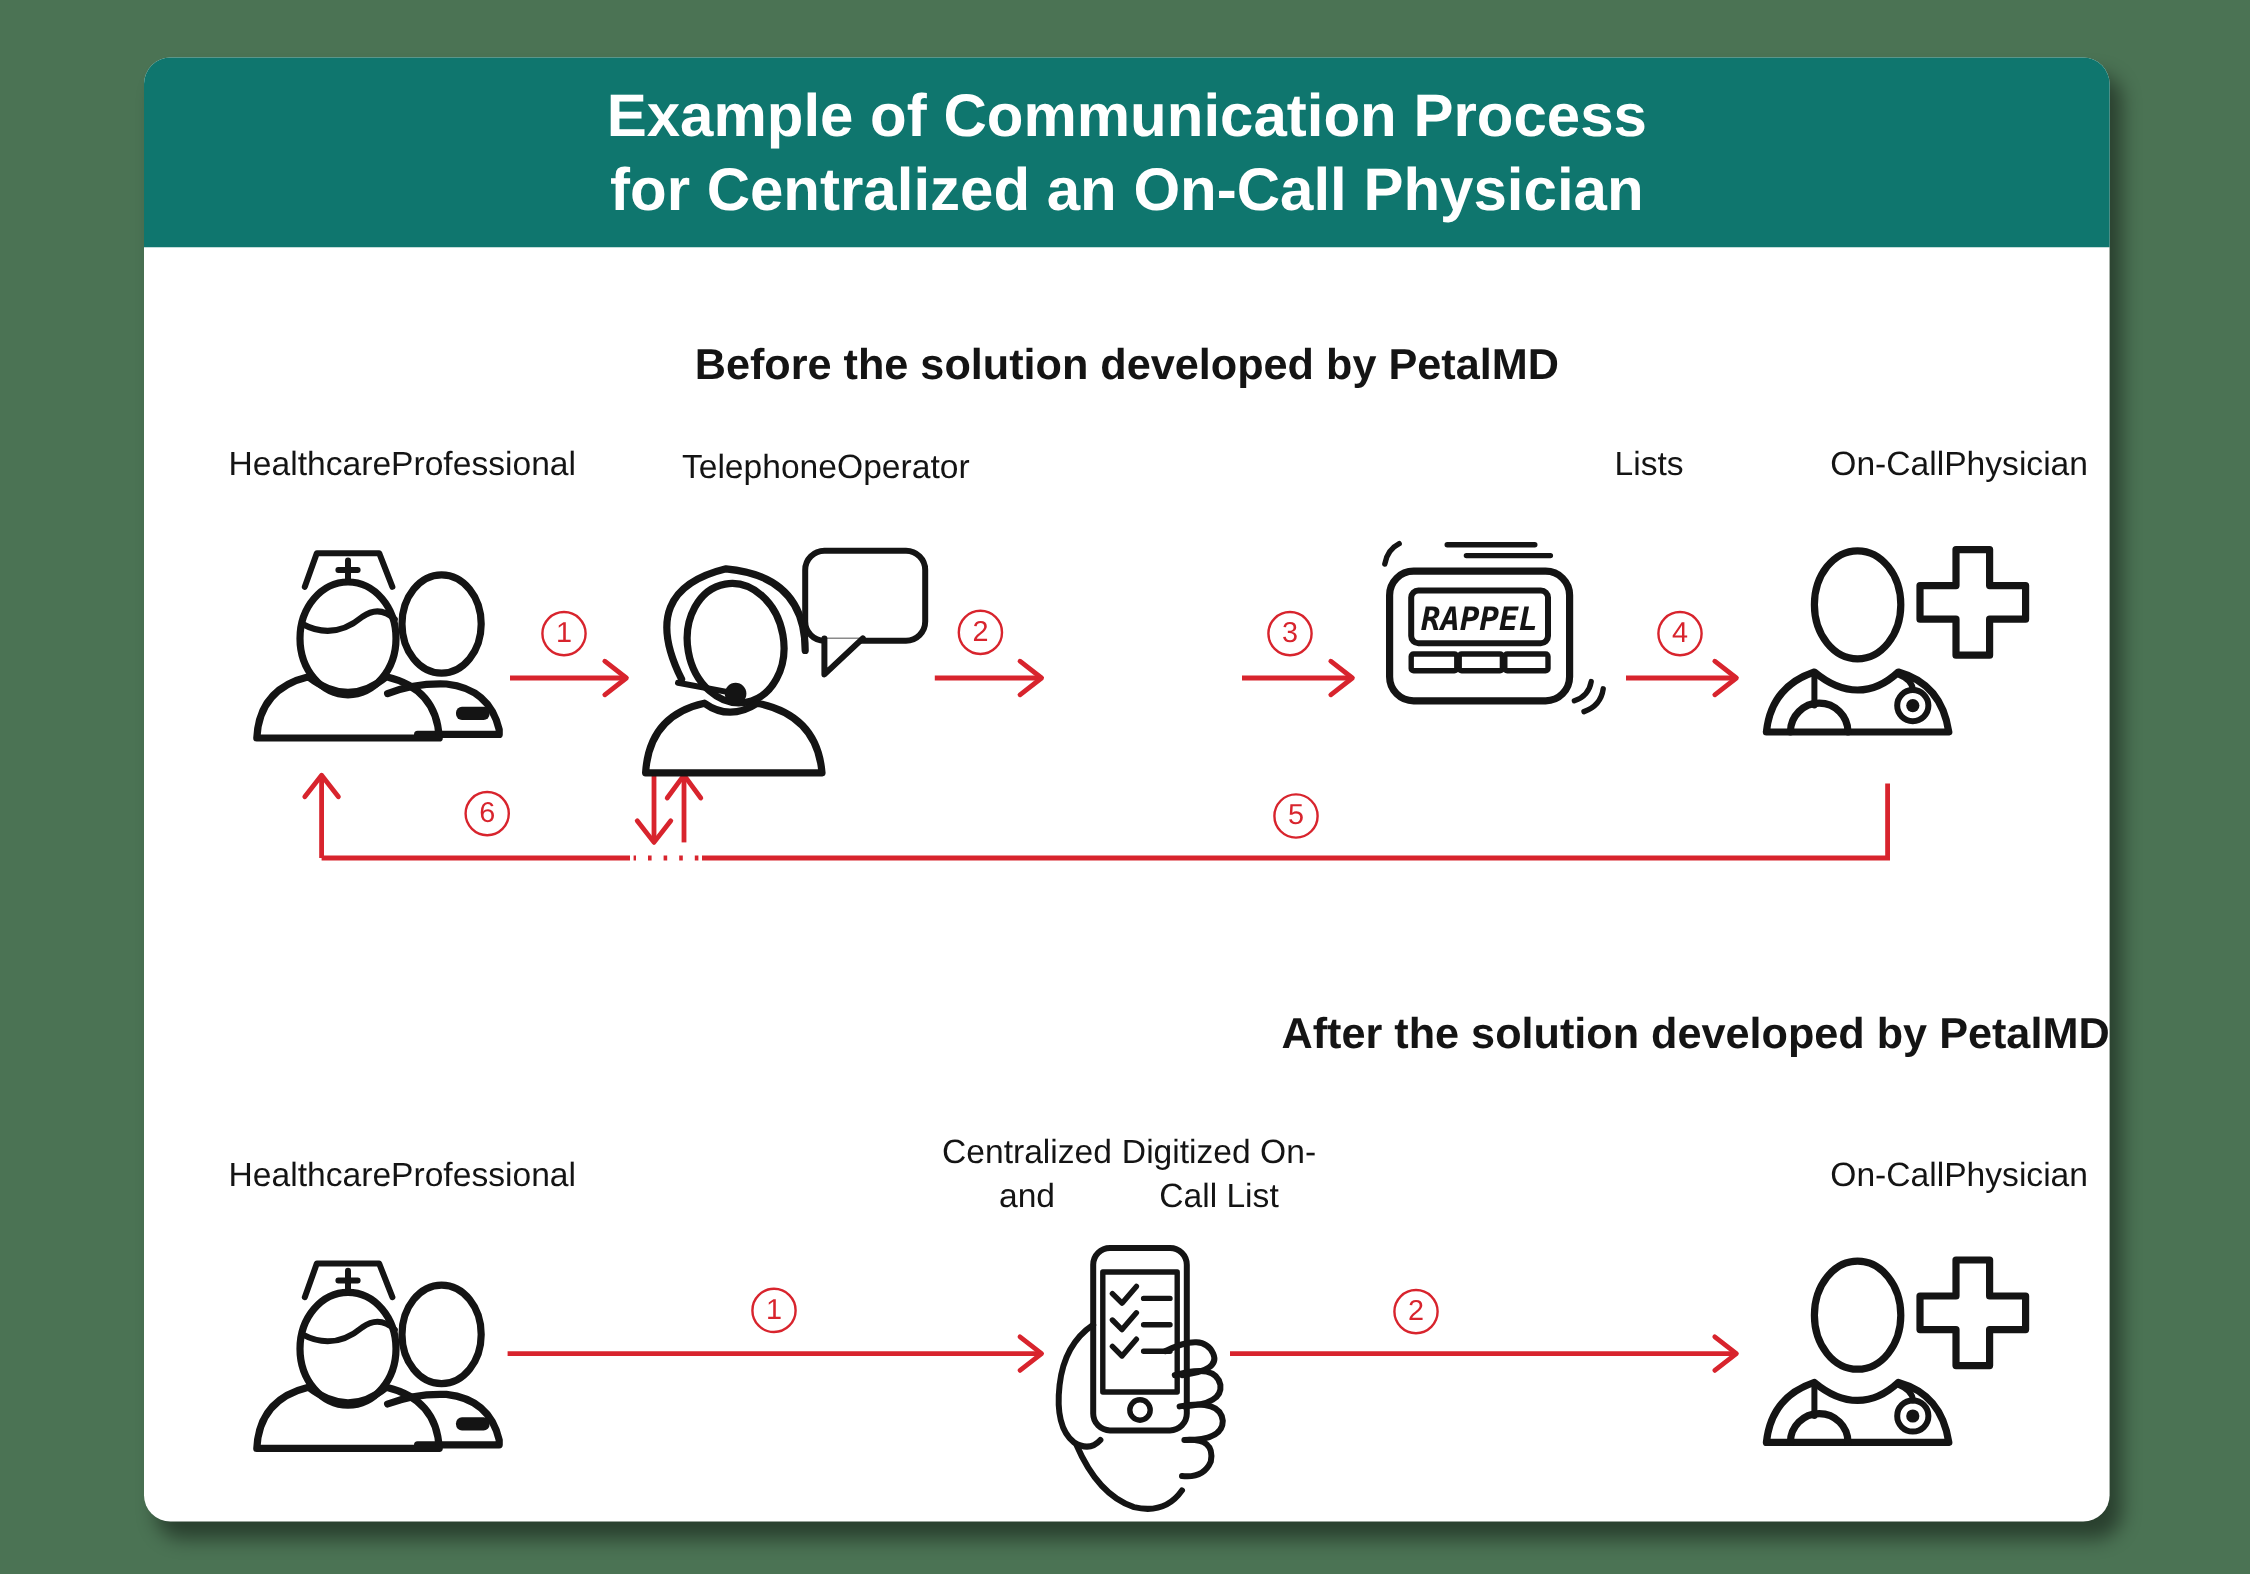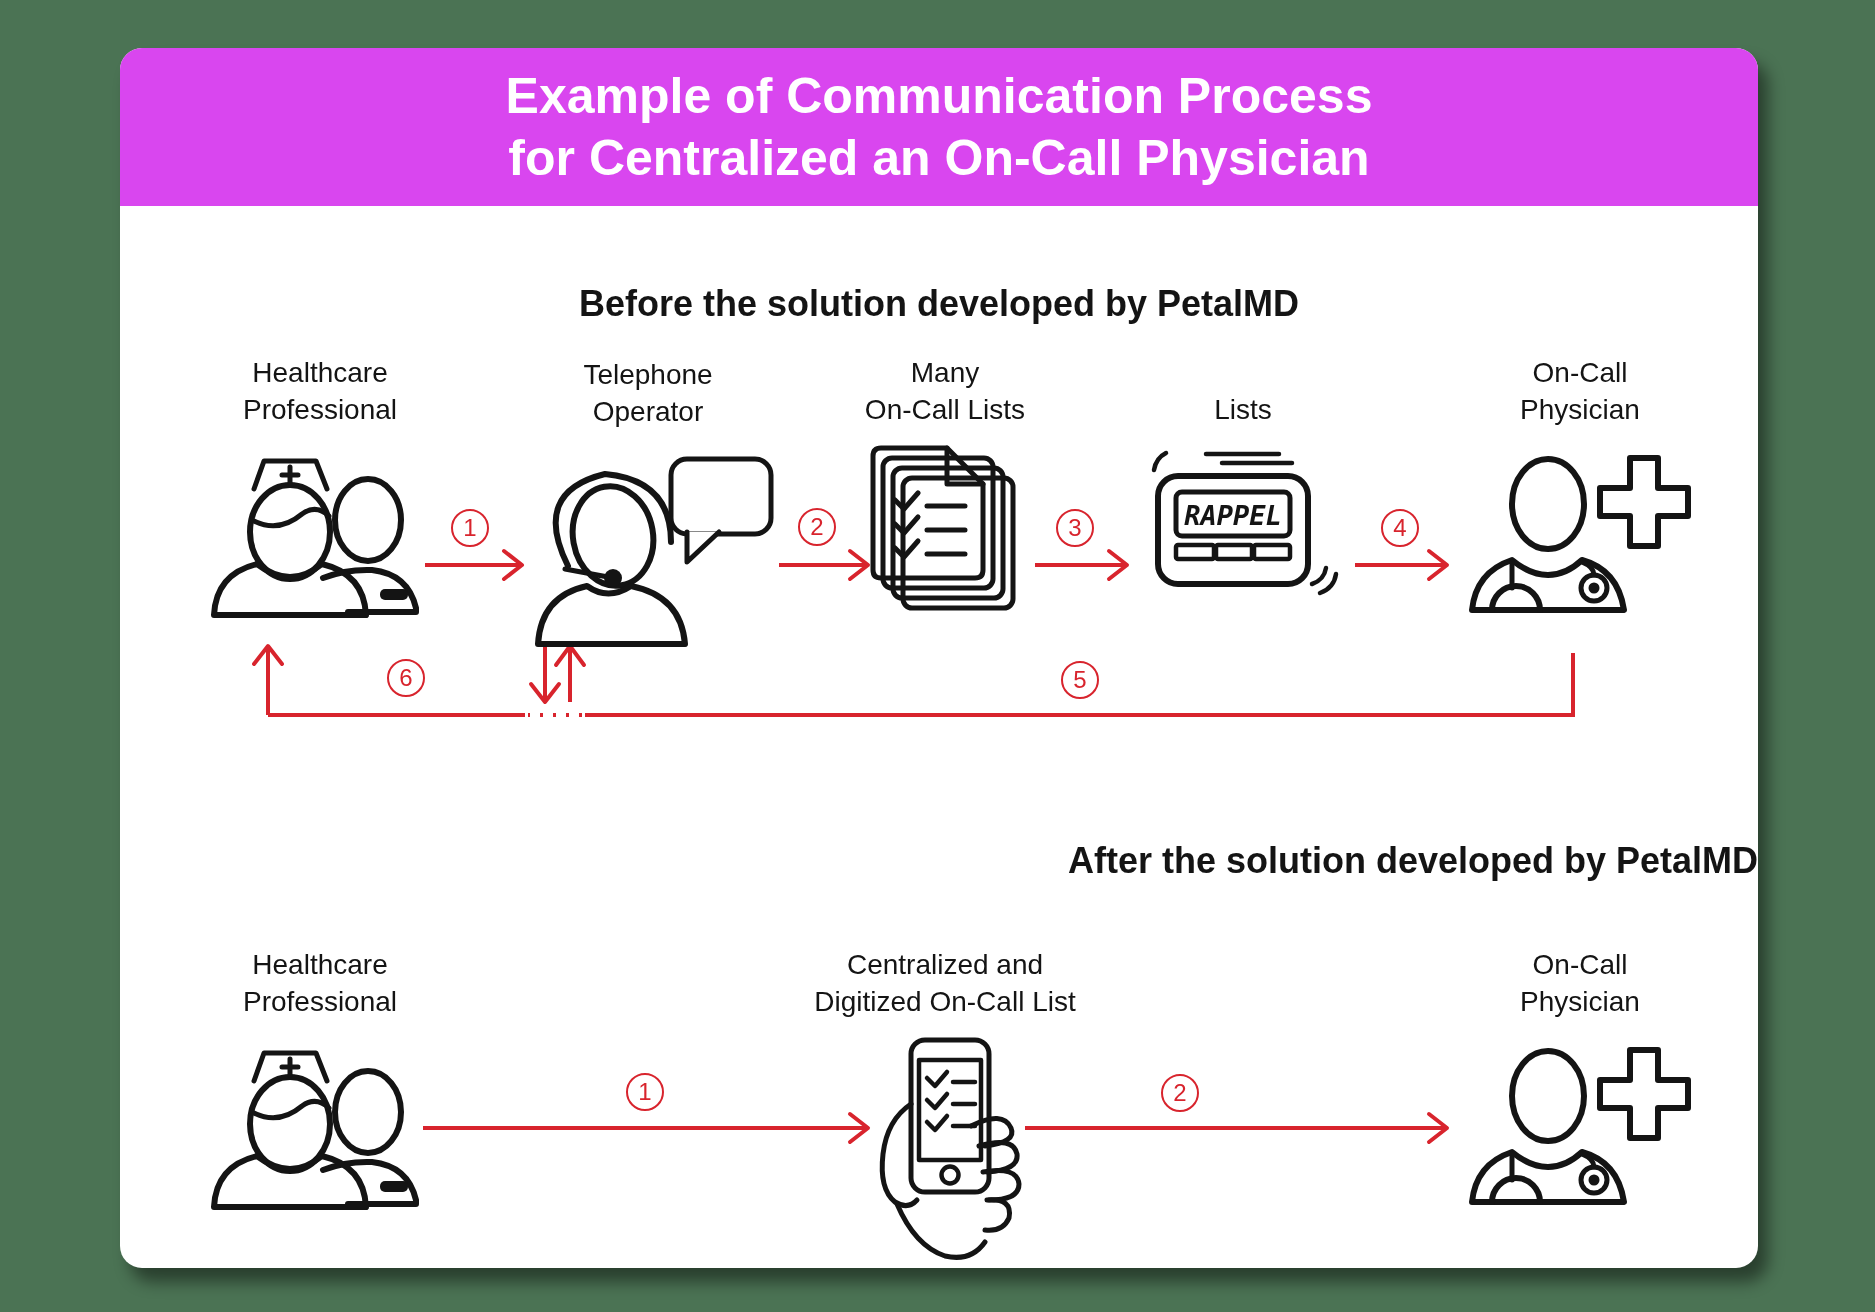--- a/index.html
+++ b/index.html
@@ -11,39 +11,39 @@
     overflow:hidden;
   }
   .card {
     position:absolute; left:120px; top:48px;
     width:1638px; height:1220px;
     background:#ffffff; border-radius:22px;
     box-shadow:10px 14px 16px rgba(0,0,0,0.45);
   }
   .banner {
     position:absolute; left:0; top:0; width:100%; height:158px;
-    background:#d946ef; border-radius:22px 22px 0 0;
+    background:#0f766e; border-radius:22px 22px 0 0;
     display:flex; flex-direction:column; justify-content:center; align-items:center;
     color:#ffffff; font-weight:bold; font-size:50px; line-height:62px;
     text-align:center;
   }
   .section-heading {
     position:absolute; left:0; width:100%;
     text-align:center; color:#141414;
     font-size:36px; font-weight:bold;
   }
   .before-heading { top:212px;margin-top:23px; }
   .after-heading  { top:792px;text-align:right; }
   .node {
     position:absolute; width:320px;
     display:flex; flex-direction:column; align-items:center;
   }
   .node-label {
     height:84px; width:320px;
-    display:flex; flex-direction:column; justify-content:flex-end; 
+    display:flex; flex-direction:row; justify-content:flex-end; align-items:center;
     font-size:28px; line-height:37px; color:#141414; text-align:center;
   }
   .icon-box {
     margin-top:14px; height:210px; width:320px;
     display:flex; align-items:flex-start; justify-content:center;
   }
   .icon-box.tall { height:230px; }
   .stepnum {
     position:absolute; width:38px; height:38px;
     border:2.5px solid #d8242d; border-radius:50%;
@@ -145,38 +145,20 @@
         <path class="ln5" d="M174 88 V118 L206 88"></path>
         <ellipse class="ln" cx="100" cy="92" rx="40" ry="50" transform="rotate(-10 100 92)"></ellipse>
         <path class="ln" d="M55 122 Q18 48 92 30 Q158 36 158 98"></path>
         <path class="ln5" d="M52 125 L95 133"></path>
         <circle cx="100" cy="134" r="9" fill="#141414"></circle>
         <path class="ln" d="M25 200 Q28 152 74 142 Q95 157 118 142 Q168 152 172 200 Z"></path>
       </svg>
     </div>
   </div>
 
-  <div class="node" style="left:665px; top:296px;">
-    <div class="node-label">
-      <div>Many</div>
-      <div>On-Call Lists</div>
-    </div>
-    <div class="icon-box">
-      <svg width="160" height="178" viewBox="0 0 160 178">
-        <rect class="ln5" x="38" y="36" width="110" height="130" rx="9" fill="#ffffff"></rect>
-        <rect class="ln5" x="28" y="26" width="110" height="130" rx="9" fill="#ffffff"></rect>
-        <rect class="ln5" x="18" y="16" width="110" height="130" rx="9" fill="#ffffff"></rect>
-        <path class="ln5" d="M8 128 V14 Q8 6 16 6 H82 L118 42 V128 Q118 136 110 136 H16 Q8 136 8 128 Z" fill="#ffffff"></path>
-        <path class="ln5" d="M82 6 V42 H118"></path>
-        <path class="ln5" d="M30 58 l9 9 l14 -16 M62 64 H100"></path>
-        <path class="ln5" d="M30 82 l9 9 l14 -16 M62 88 H100"></path>
-        <path class="ln5" d="M30 106 l9 9 l14 -16 M62 112 H100"></path>
-      </svg>
-    </div>
-  </div>
 
   <div class="node" style="left:963px; top:296px;">
     <div class="node-label">
       <div>Lists</div>
       <div></div>
     </div>
     <div class="icon-box">
       <svg width="198" height="160" viewBox="0 0 198 160">
         <path class="ln4" d="M62 12 H135 M78 21 H148"></path>
         <path class="ln4" d="M10 28 Q12 16 22 11"></path>

